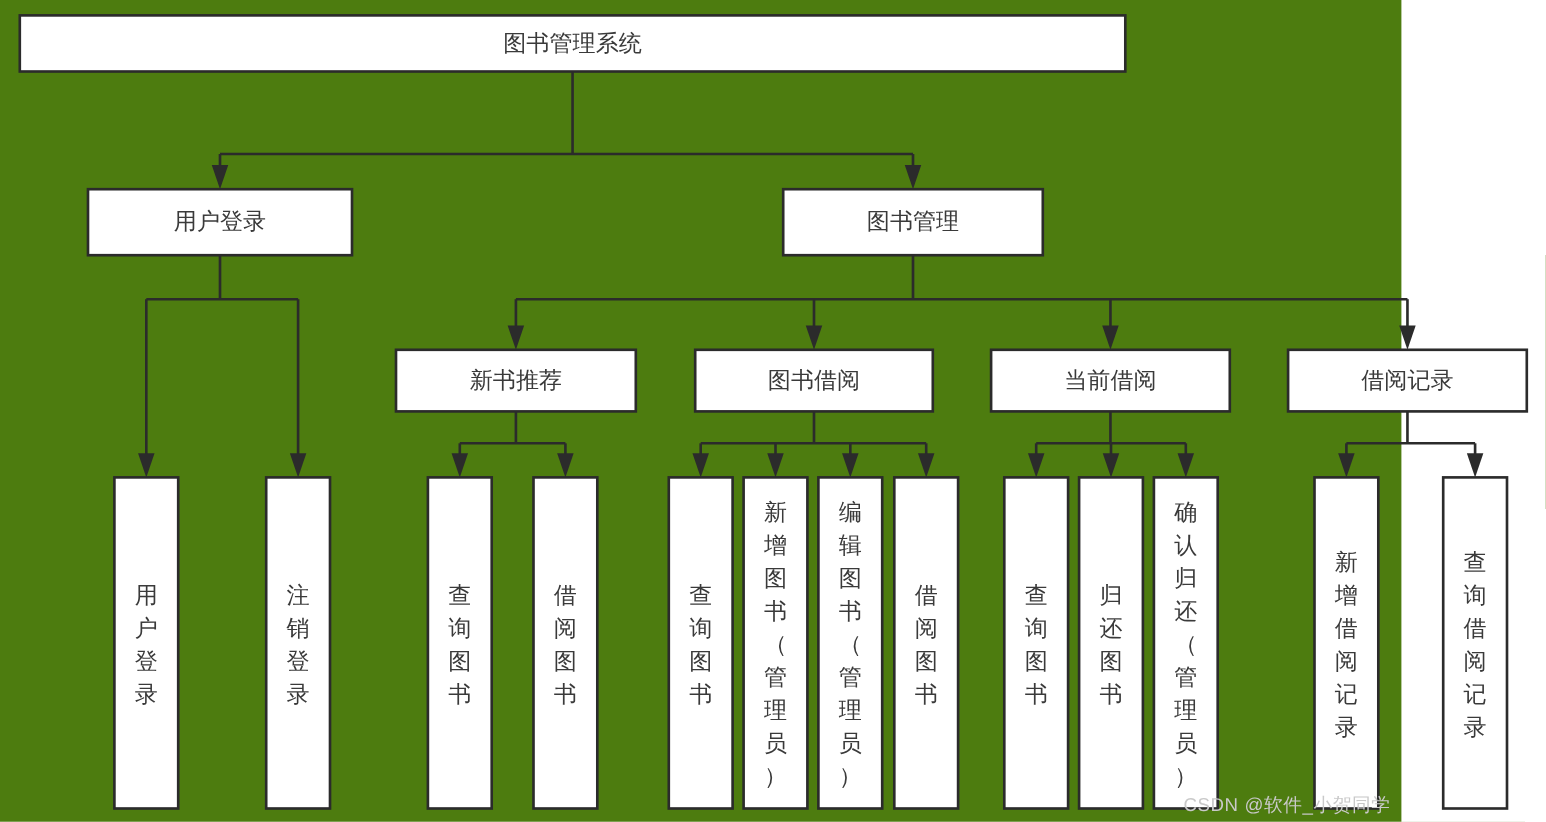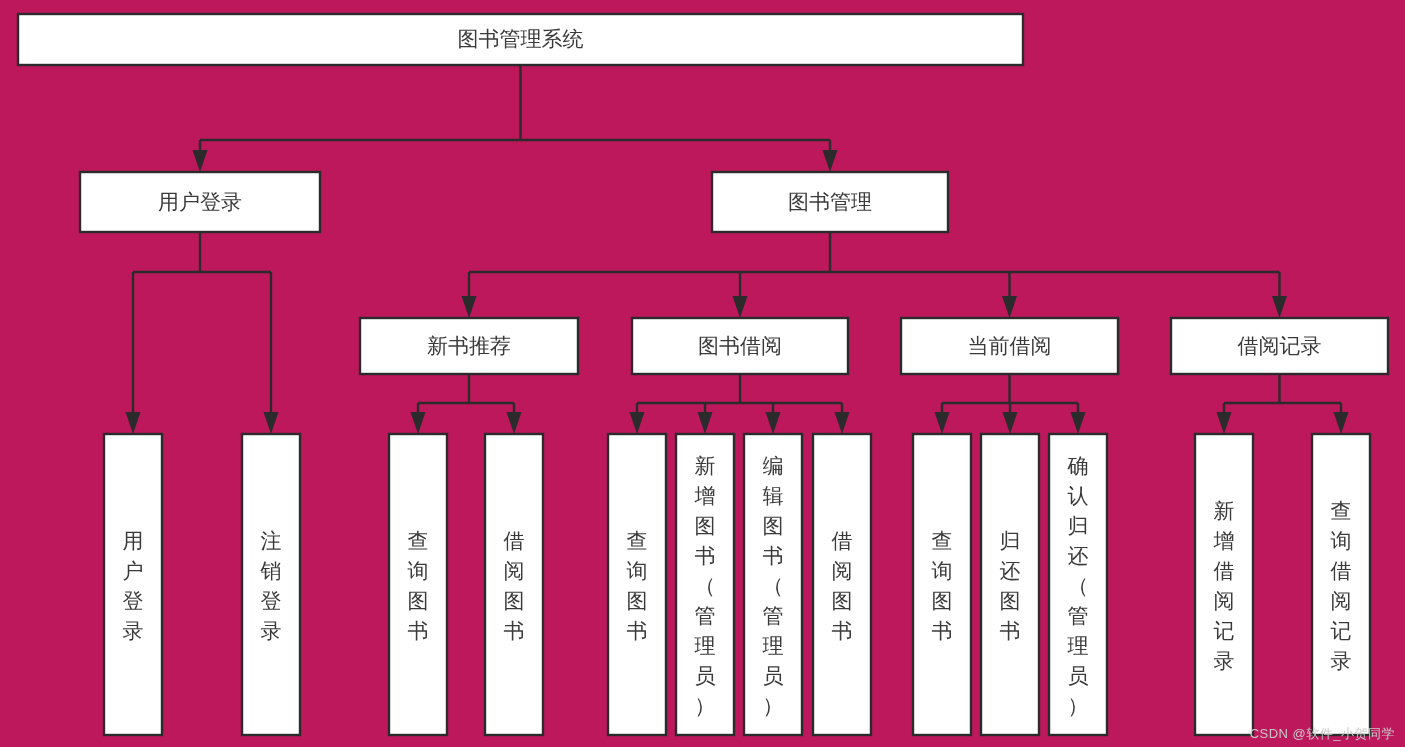--- a/index.html
+++ b/index.html
@@ -8,23 +8,23 @@
     background: #ffffff;
   }
   body {
     width: 1405px;
     height: 747px;
     font-family: "Liberation Sans", "DejaVu Sans", sans-serif;
     overflow: hidden;
   }
   #diagram-root {
     position: relative;
-    width: 1405px;
+    width: 1274px;
     height: 747px;
-    background: #be185d;
+    background: #4d7c0f;
   }
   svg.flow {
     position: absolute;
     left: 0;
     top: 0;
     width: 1405px;
     height: 747px;
     display: block;
   }
   .node-box {
@@ -53,21 +53,21 @@
     fill: #3a3a3a;
     font-family: "Liberation Sans", "DejaVu Sans", sans-serif;
     font-size: 21px;
     text-anchor: middle;
   }
   .watermark {
     position: absolute;
     right: 10px;
     bottom: 4px;
     color: #c9c9c9;
-    font-size: 13px;
+    font-size: 17px;
     font-family: "Liberation Sans", "DejaVu Sans", sans-serif;
     letter-spacing: 0.5px;
     white-space: nowrap;
     user-select: none;
   }
 </style>
 </head>
 <body>
 
 <div id="diagram-root">

